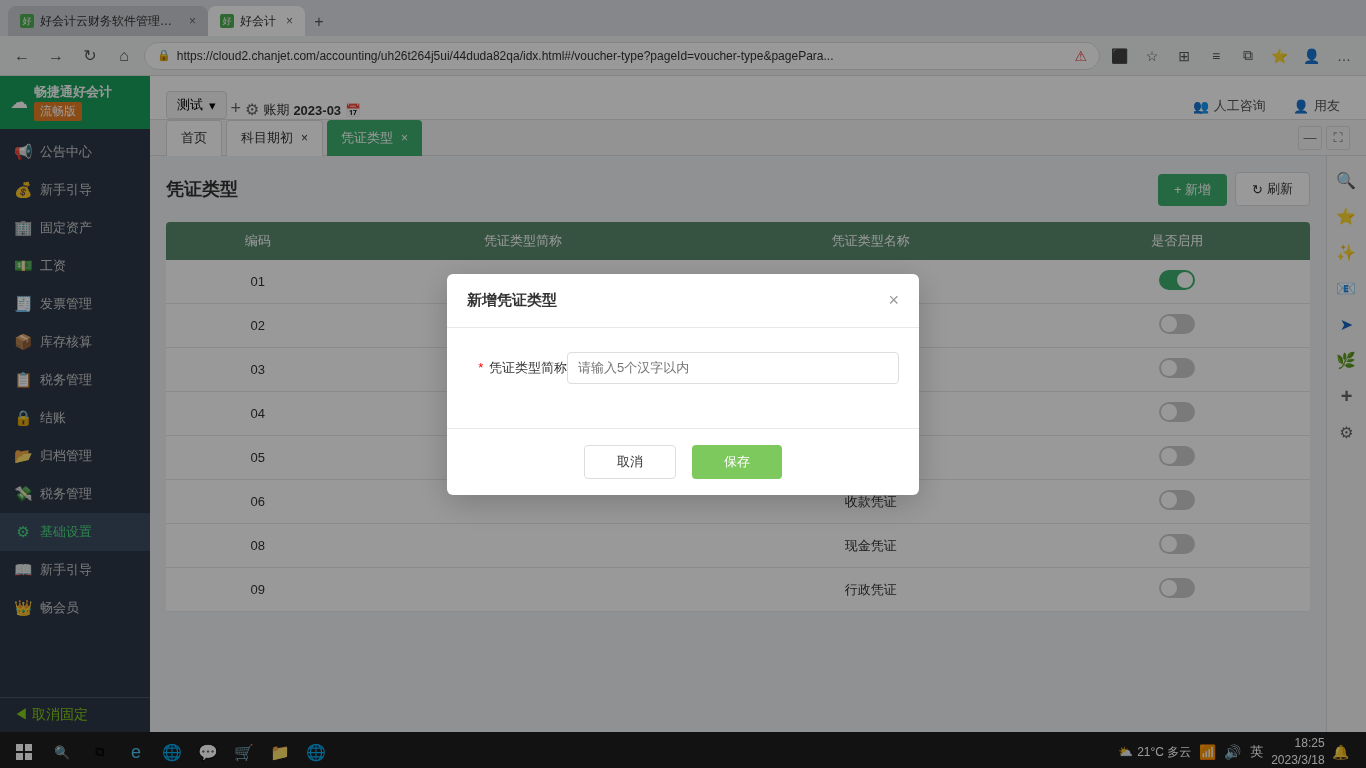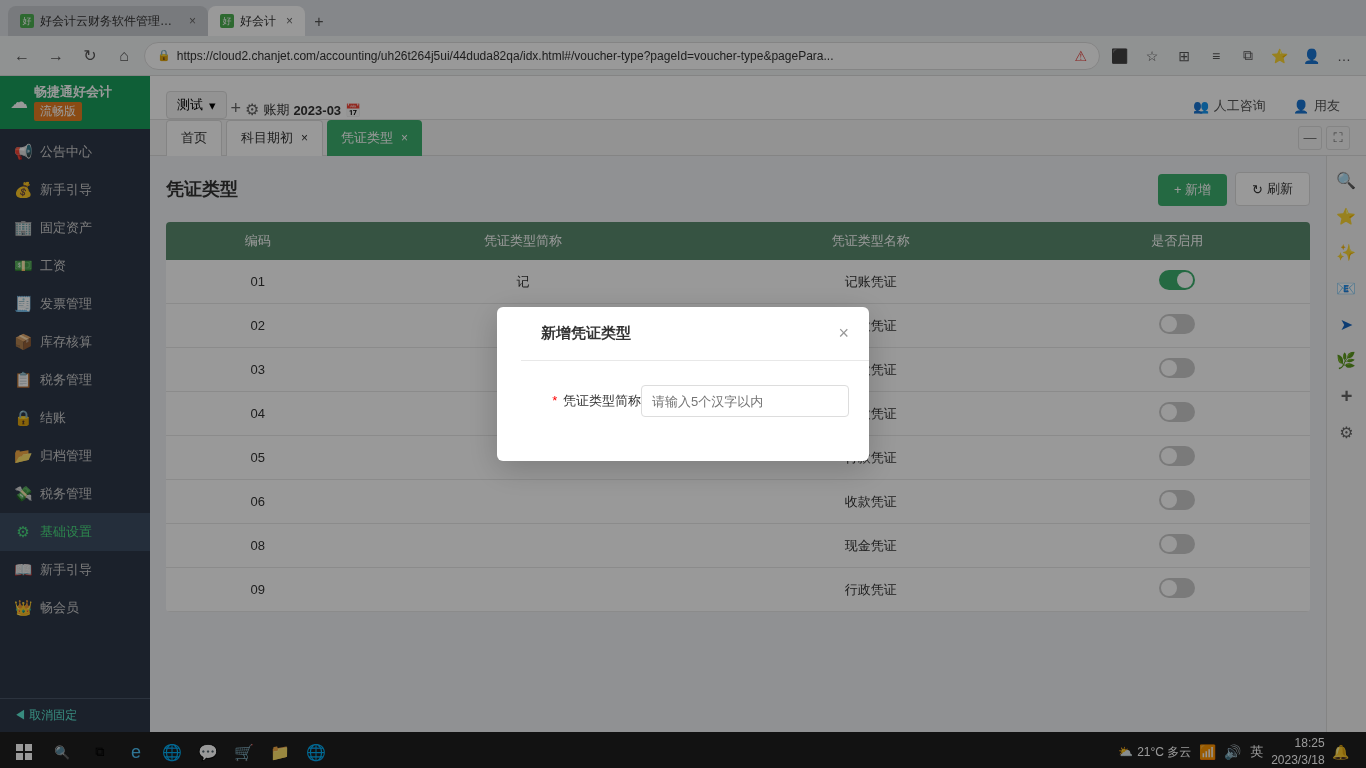--- a/index.html
+++ b/index.html
@@ -28,21 +28,21 @@
     .sidebar { width: 150px; background: #2d3748; color: #fff; display: flex; flex-direction: column; overflow: hidden; flex-shrink: 0; }
     .sidebar-logo { background: #1a9e5c; padding: 8px 10px; display: flex; align-items: center; gap: 6px; }
     .logo-text { font-size: 13px; color: #fff; font-weight: bold; line-height: 1.2; }
     .logo-badge { background: #e67e22; color: white; font-size: 12px; padding: 1px 6px; border-radius: 2px; margin-top: 2px; display: inline-block; }
     .sidebar-items { flex: 1; overflow-y: auto; padding: 4px 0; }
     .sidebar-item { display: flex; align-items: center; gap: 8px; padding: 10px 14px; cursor: pointer; color: #ccc; font-size: 13px; }
     .sidebar-item.active { color: #fff; background: #3d4e63; }
     .sidebar-item.highlighted { color: #4ade80; }
     .sidebar-icon { font-size: 15px; width: 18px; text-align: center; flex-shrink: 0; }
     .sidebar-footer { padding: 8px 14px; border-top: 1px solid #4a5568; cursor: pointer; }
-    .sidebar-footer-text { color: #5eead4; font-size: 12px; }
+    .sidebar-footer-text { color: #84cc16; font-size: 14px; }
 
     
     .app-header { background: #fff; height: 44px; display: flex; align-items: flex-end; padding: 0 16px; border-bottom: 1px solid #e0e0e0; gap: 4px; }
     .company-selector { display: flex; align-items: center; gap: 6px; background: #f5f5f5; border: 1px solid #ddd; border-radius: 4px; padding: 4px 10px; cursor: pointer; }
     .header-actions { display: flex; align-items: center; gap: 8px; margin-left: auto; }
     .period-info { display: flex; align-items: center; gap: 4px; font-size: 13px; color: #333; }
     .header-btn { display: flex; align-items: center; gap: 4px; padding: 4px 10px; cursor: pointer; color: #555; font-size: 13px; }
 
     
     .tab-nav { background: #f5f5f5; height: 36px; display: flex; align-items: center; padding: 0 16px; gap: 4px; border-bottom: 1px solid #ddd; }
@@ -80,21 +80,21 @@
 
     
     .right-sidebar { width: 40px; background: #f5f5f5; border-left: 1px solid #ddd; display: flex; flex-direction: column; align-items: center; padding: 8px 0; gap: 4px; flex-shrink: 0; }
     .right-sidebar-btn { width: 32px; height: 32px; display: flex; align-items: center; justify-content: center; border-radius: 4px; cursor: pointer; color: #666; font-size: 16px; }
     .right-sidebar-btn.blue { color: #1565c0; }
     .right-sidebar-btn.green { color: #2e7d32; }
     .right-sidebar-btn.purple { color: #6a1b9a; }
 
     
     .modal-overlay { position: fixed; top: 0; left: 0; right: 0; bottom: 0; background: rgba(0,0,0,0.4); display: flex; align-items: center; justify-content: center; z-index: 1000; }
-    .modal { background: #fff; border-radius: 6px; width: 372px; box-shadow: 0 8px 32px rgba(0,0,0,0.2); padding-left: 24px; }
+    .modal { background: #fff; border-radius: 6px; width: 472px; box-shadow: 0 8px 32px rgba(0,0,0,0.2); }
     .modal-header { padding: 16px 20px; border-bottom: 1px solid #e8e8e8; display: flex; align-items: center; justify-content: space-between; }
     .modal-title { font-size: 15px; color: #333; font-weight: bold; }
     .modal-close { cursor: pointer; color: #999; font-size: 18px; }
     .modal-body { padding: 24px 20px; }
     .form-row { display: flex; align-items: center; margin-bottom: 20px; }
     .form-label { width: 100px; text-align: right; color: #333; font-size: 13px; flex-shrink: 0; }
     .form-label .required { color: red; margin-right: 2px; }
     .form-input { flex: 1; height: 32px; border: 1px solid #ddd; border-radius: 4px; padding: 0 10px; font-size: 13px; color: #333; outline: none; }
     .modal-footer { padding: 16px 20px; display: flex; justify-content: center; gap: 16px; border-top: 1px solid #e8e8e8; }
     .btn-cancel { background: #fff; color: #333; border: 1px solid #ddd; padding: 7px 32px; border-radius: 4px; cursor: pointer; font-size: 13px; }
@@ -376,20 +376,24 @@
     </div>
     <div class="modal-body">
       <div class="form-row">
         <label class="form-label">
           <span class="required">*</span>
           <span>凭证类型简称</span>
         </label>
         <input class="form-input" type="text" placeholder="请输入5个汉字以内" style="">
       </div>
     </div>
+    <div class="modal-footer">
+      <button class="btn-cancel">取消</button>
+      <button class="btn-save">保存</button>
+    </div>
   </div>
 </div>
 
 <div class="taskbar">
   <div class="taskbar-start">
     <svg width="16" height="16" viewBox="0 0 16 16" fill="white">
       <rect x="0" y="0" width="7" height="7"></rect>
         <rect x="9" y="0" width="7" height="7"></rect>
       <rect x="0" y="9" width="7" height="7"></rect>
         <rect x="9" y="9" width="7" height="7"></rect>

